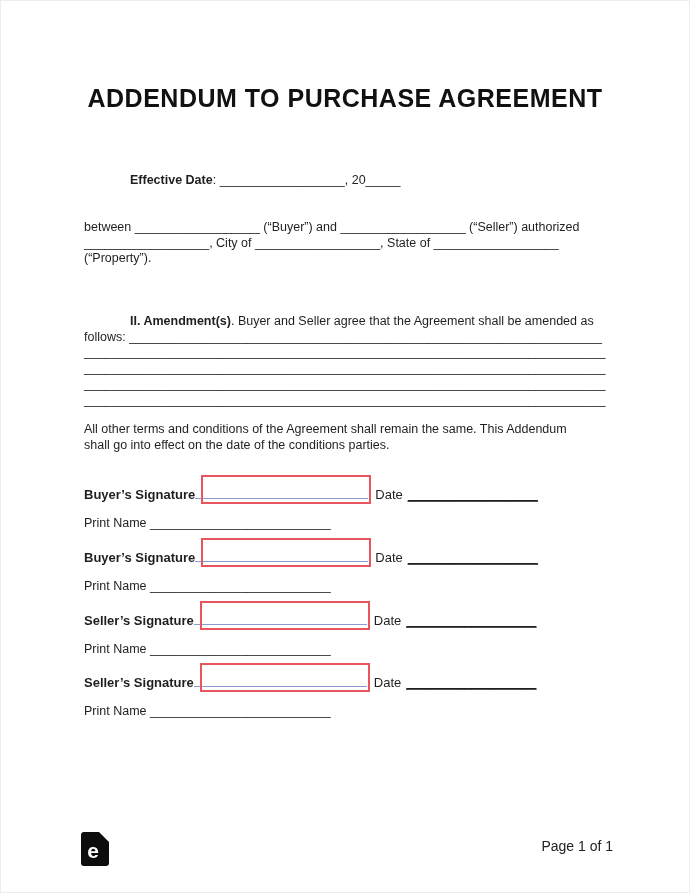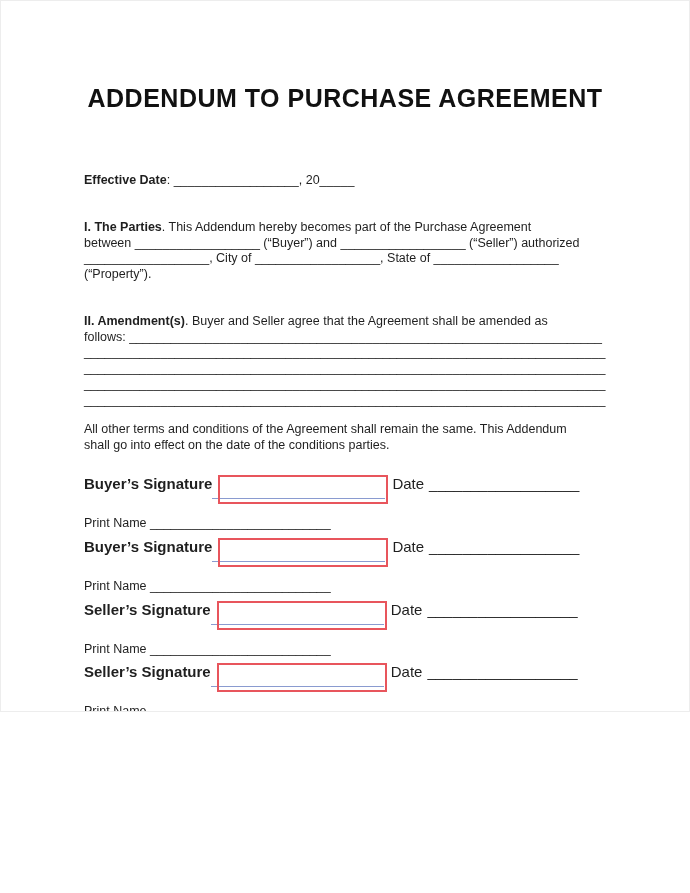--- a/index.html
+++ b/index.html
@@ -1,65 +1,64 @@
 <!DOCTYPE html>
 <html style="--field_border: #e8555c; --field_line: #8a9bd0;"><head>
 <meta charset="utf-8">
 <style>
   html,body { margin:0; padding:0; background:#fff; }
   body { width:690px; height:893px; font-family:"Liberation Sans", sans-serif; color:#1f1f1f; }
   .page {
-    position:relative; width:690px; height:712px; box-sizing:border-box;
+    position:relative; width:690px; height:893px; box-sizing:border-box;
     background:#fff; border:1px solid #ededed; overflow:hidden;
   }
   .title {
     position:absolute; top:83px; left:0; width:100%;
     text-align:center; font-size:25px; font-weight:bold; letter-spacing:.5px;
     color:#111;
   }
   .block { position:absolute; left:83px; width:524px; }
   .line { white-space:pre; font-size:12.5px; line-height:15.7px; }
-  .b { font-weight:bold; }
+  .b { font-weight:bold;margin-left:46px; }
   
   .eff { top:172px; }
   
   .parties { top:219px; }
   .amendments { top:313px; }
   .closing { top:421px; }
   
   .sig-block { position:absolute; left:83px; width:524px; }
-  .sig-row { display:flex; height:29px; font-size:15px; }
+  .sig-row { display:flex; align-items:flex-end; height:29px; font-size:13px; }
   .sig-row .lbl { font-weight:bold; padding-bottom:2px; white-space:pre; }
   .sig-area { position:relative; width:170px; height:29px; margin:0 4px 0 6px; flex:0 0 auto; }
   .sig-underline {
     position:absolute; left:-6px; right:3px; bottom:5px; height:0;
     border-bottom:1.4px solid var(--field_line, #8a9bd0);
   }
   .sig-box {
     position:absolute; top:0; left:0; right:0; bottom:0;
     border:2px solid var(--field_border, #e8555c); background:transparent;
   }
   .date-lbl { padding-bottom:2px; white-space:pre; }
-  .date-blank { padding-bottom:2px; margin-left:5px; white-space:pre; }
+  .date-blank { padding-bottom:2px; margin-left:5px; white-space:pre;text-decoration:underline; }
   .print-row { font-size:12.5px; line-height:16px; margin-top:11px; white-space:pre; }
   
   .logo { position:absolute; left:80px; top:831px; width:28px; height:34px; }
   .page-num { position:absolute; right:76px; top:837px; font-size:14px; color:#222; }
 </style>
 </head>
 <body>
 
 <div class="page">
 
   <div class="title">ADDENDUM TO PURCHASE AGREEMENT</div>
 
   <div class="block eff line"><span class="b">Effective Date</span><span>: __________________, 20_____</span></div>
 
   <div class="block parties">
-    <div class="line"><span class="b">I. The Parties</span><span>. This Addendum hereby becomes part of the Purchase Agreement</span></div>
     <div class="line">between __________________ (“Buyer”) and __________________ (“Seller”) authorized</div>
     <div class="line">__________________, City of __________________, State of __________________</div>
     <div class="line">(“Property”).</div>
   </div>
 
   <div class="block amendments">
     <div class="line"><span class="b">II. Amendment(s)</span><span>. Buyer and Seller agree that the Agreement shall be amended as</span></div>
     <div class="line">follows: ____________________________________________________________________</div>
     <div class="line">___________________________________________________________________________</div>
     <div class="line">___________________________________________________________________________</div>

